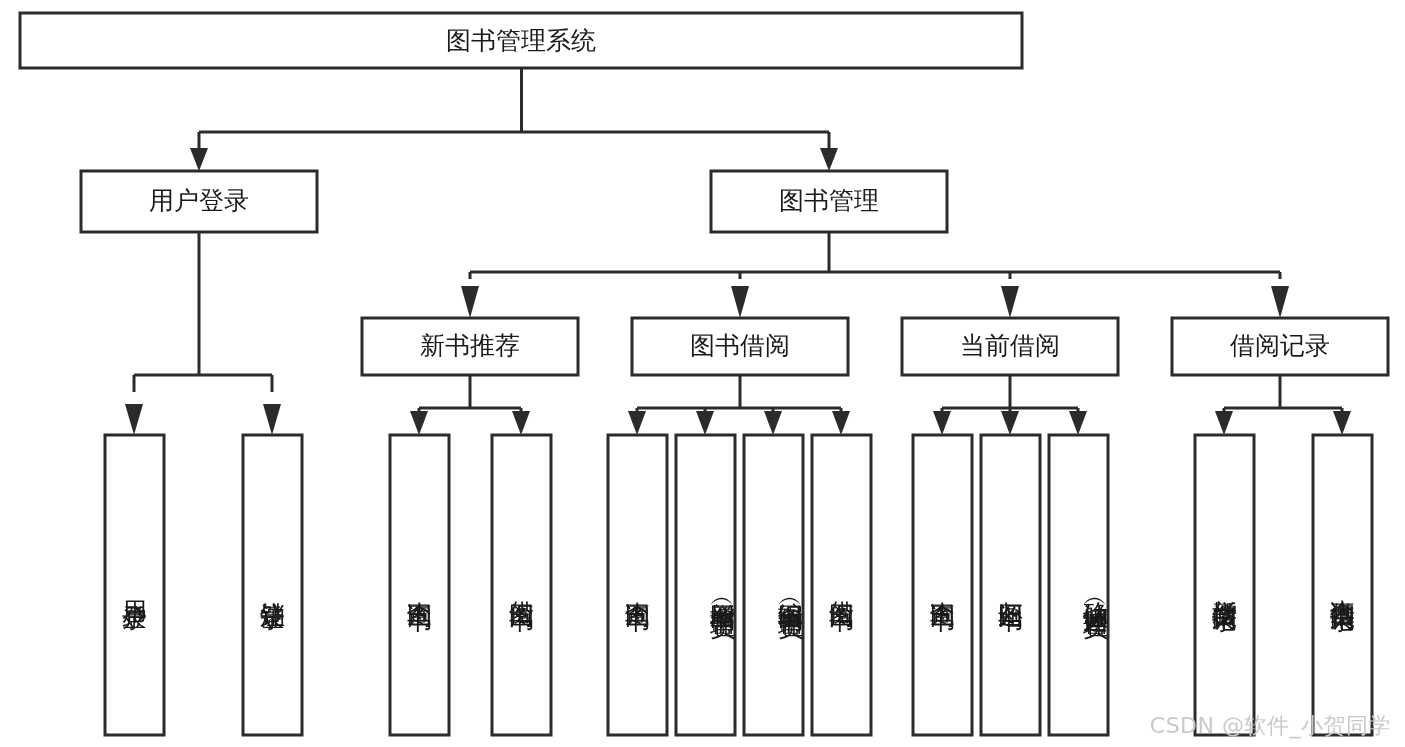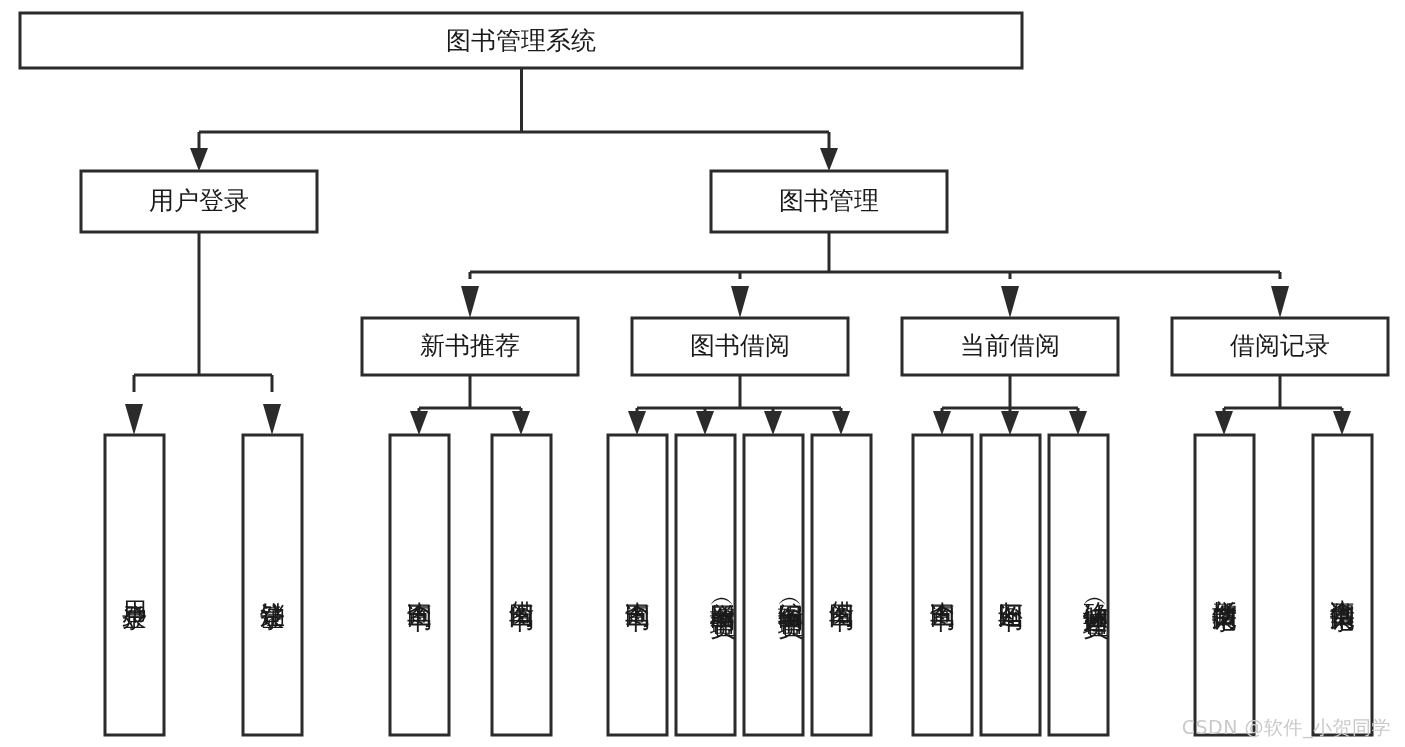--- a/index.html
+++ b/index.html
@@ -62,21 +62,21 @@
     letter-spacing: 2px;
     white-space: nowrap;
     text-align: left;
     pointer-events: none;
   }
   .watermark {
     position: absolute;
     right: 14px;
     bottom: 6px;
     font-family: "DejaVu Sans", "Liberation Sans", sans-serif;
-    font-size: 19px;
+    font-size: 22px;
     color: #c9c9c9;
     white-space: nowrap;
     letter-spacing: 0.5px;
   }
 </style>
 </head>
 <body>
 
 <div id="diagram-root">
 

